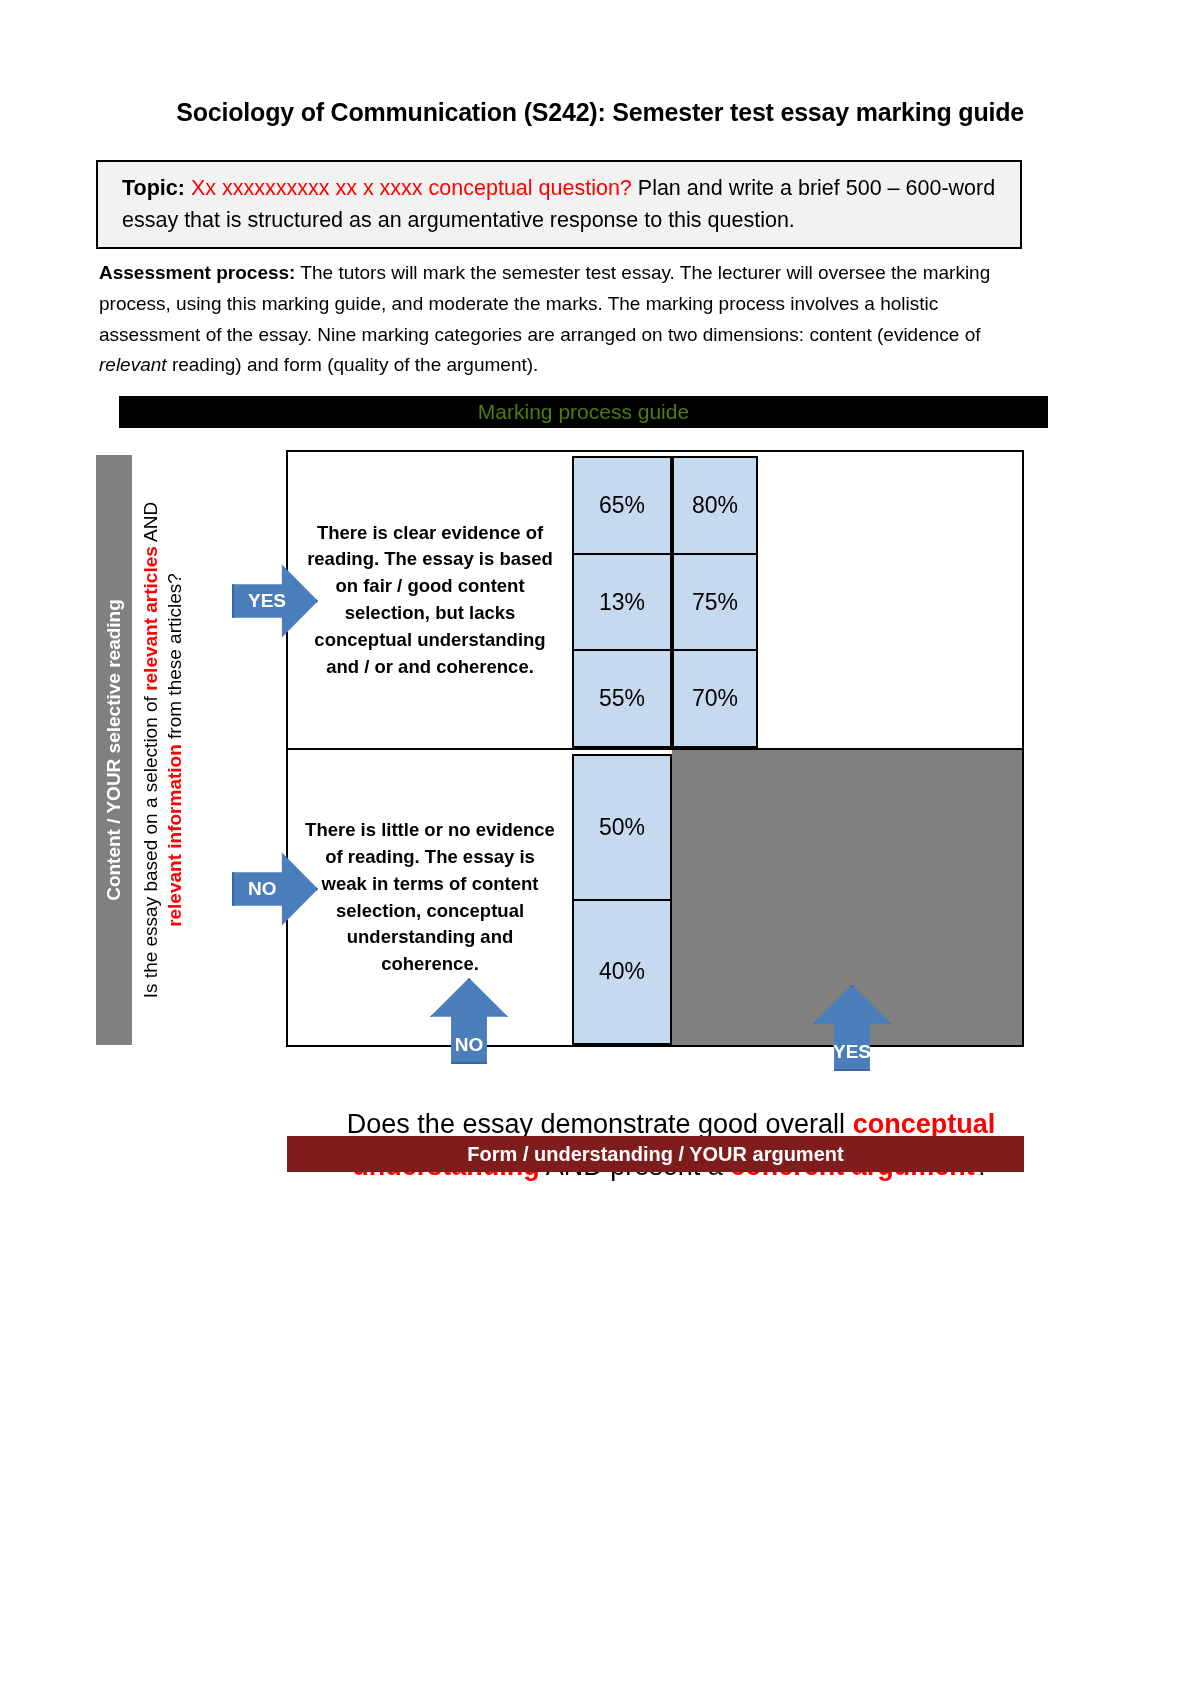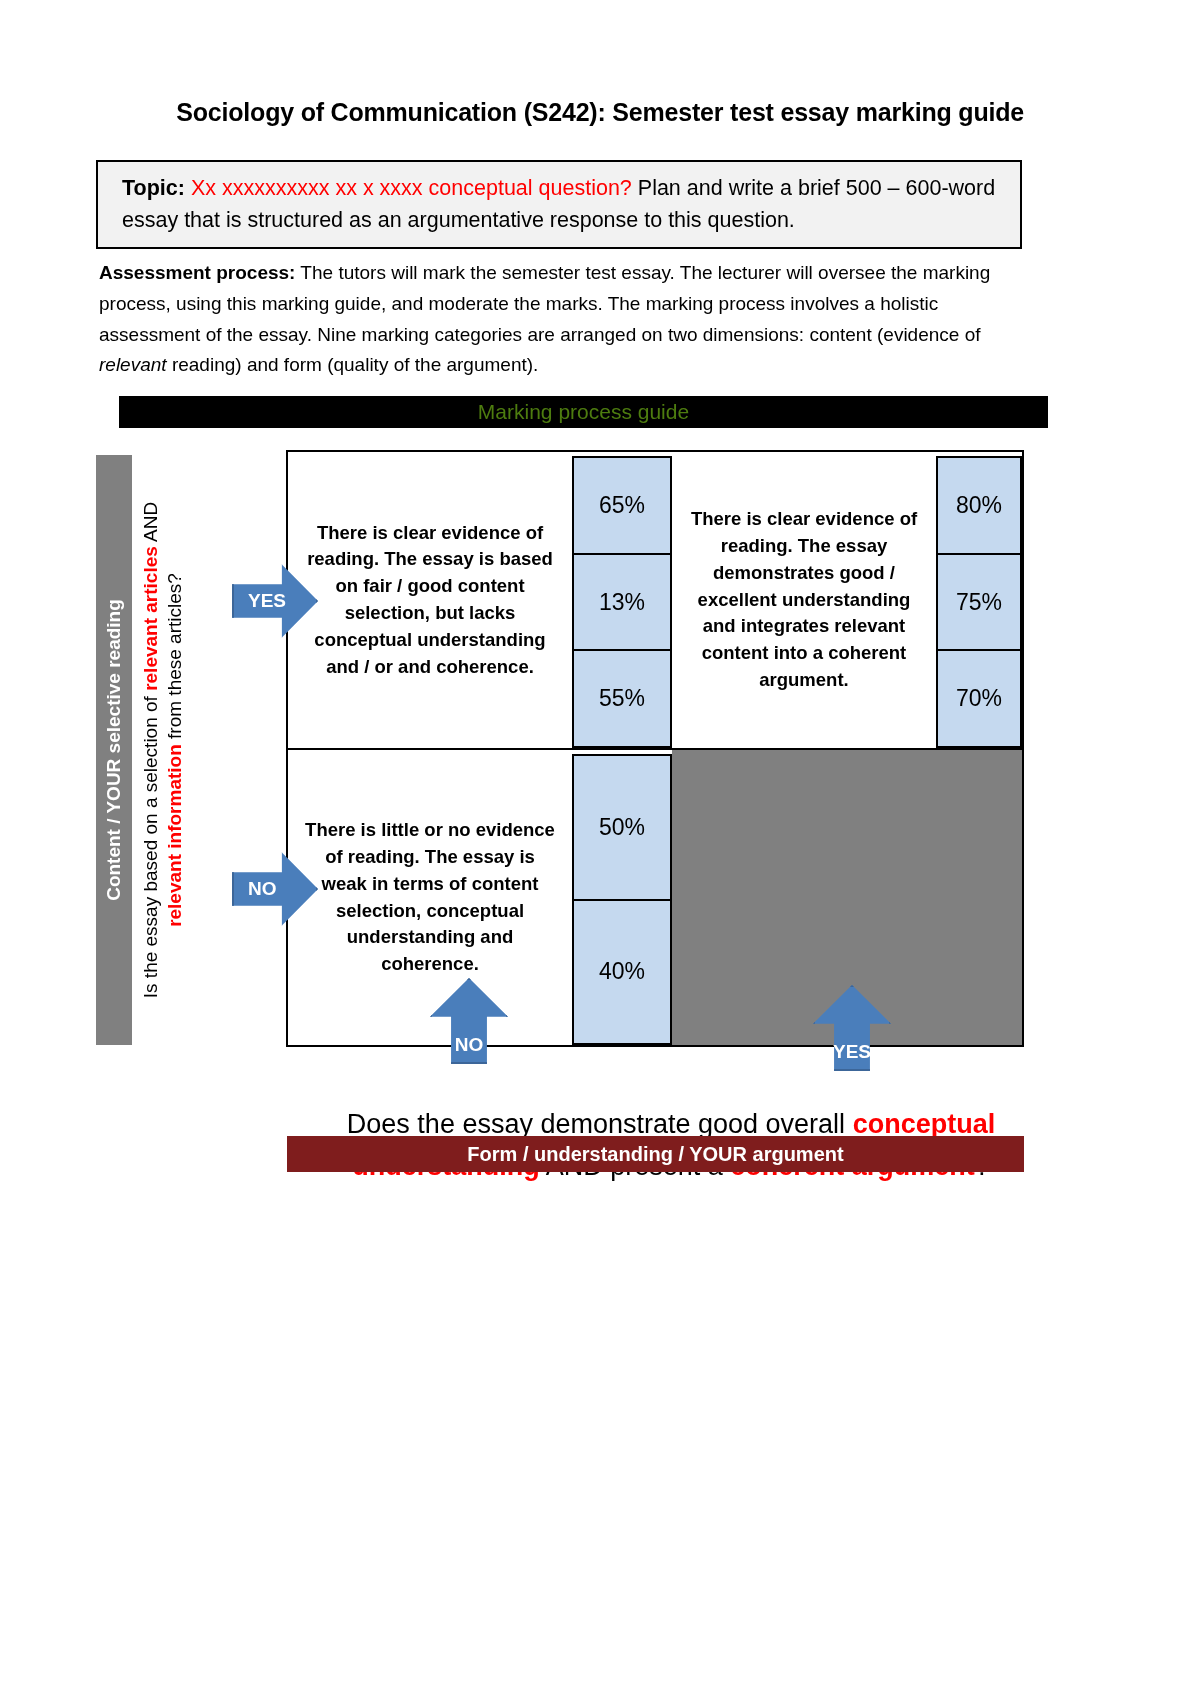--- a/index.html
+++ b/index.html
@@ -293,21 +293,20 @@
 
 <div class="matrix">
 
   <div class="matrix-row row-top">
     <div class="cell-desc cell-desc-left">There is clear evidence of reading. The essay is based on fair / good content selection, but lacks conceptual understanding and / or and coherence.</div>
     <div class="marks-col marks-col-left">
       <div class="mark-cell">65%</div>
       <div class="mark-cell">13%</div>
       <div class="mark-cell">55%</div>
     </div>
-    <div class="cell-desc cell-desc-right">There is clear evidence of reading. The essay demonstrates good / excellent understanding and integrates relevant content into a coherent argument.</div>
     <div class="marks-col marks-col-right">
       <div class="mark-cell">80%</div>
       <div class="mark-cell">75%</div>
       <div class="mark-cell">70%</div>
     </div>
   </div>
 
   <div class="matrix-row row-bottom">
     <div class="cell-desc cell-desc-left">There is little or no evidence of reading. The essay is weak in terms of content selection, conceptual understanding and coherence.</div>
     <div class="marks-col marks-col-left">

